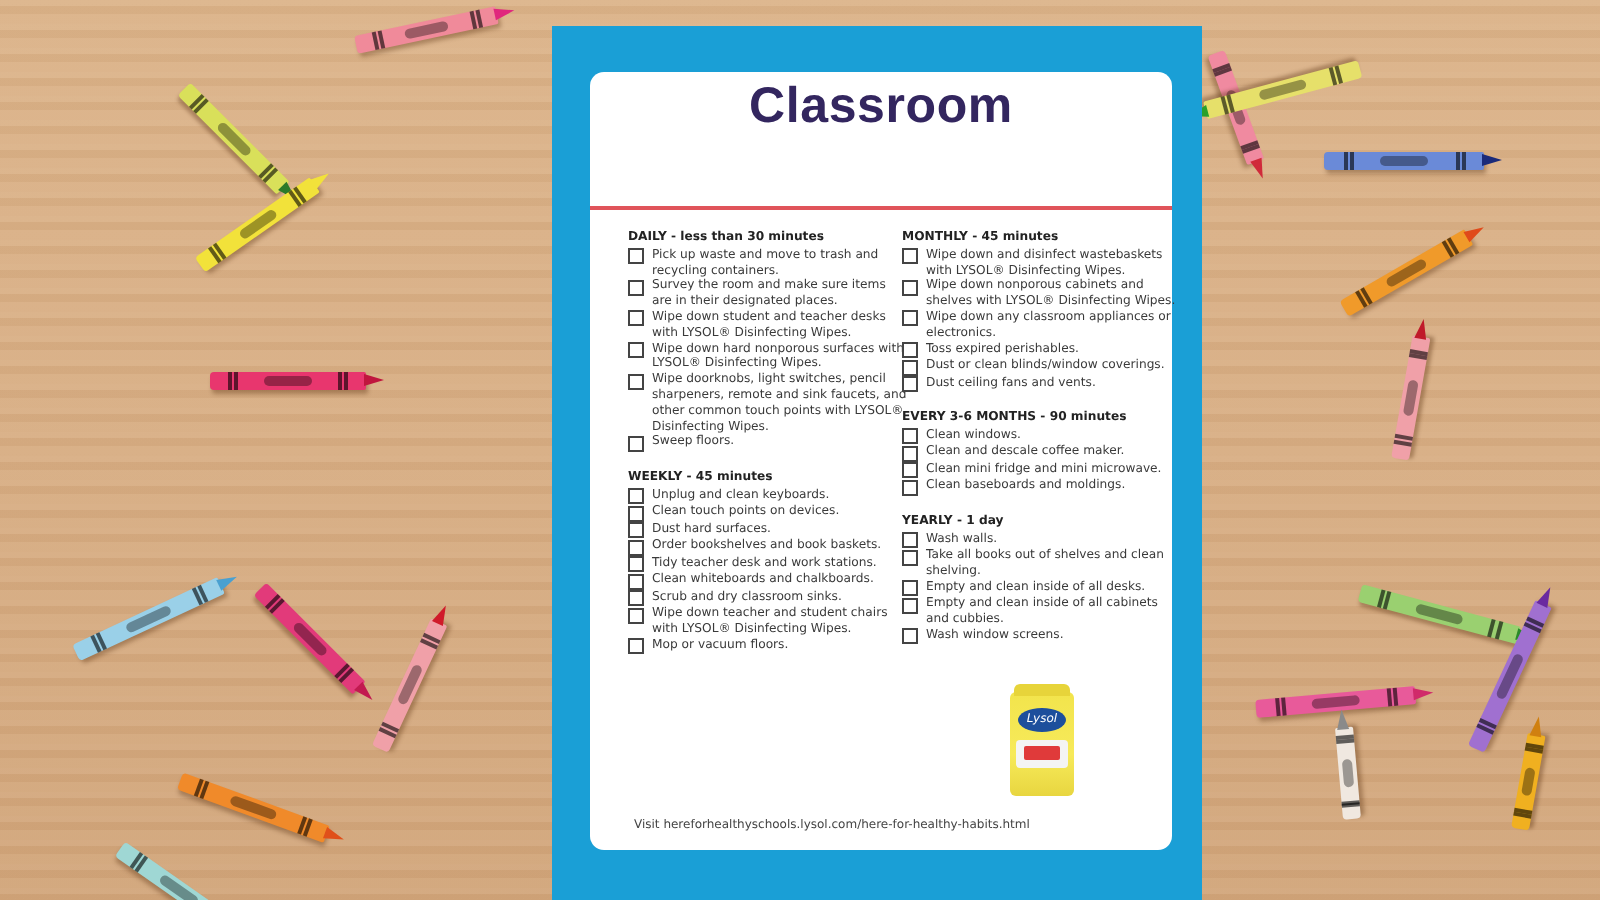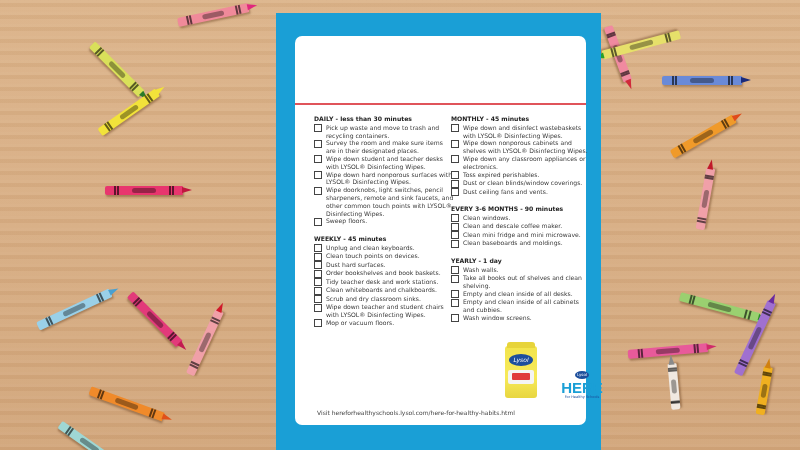--- a/index.html
+++ b/index.html
@@ -215,20 +215,21 @@
       <div class="band" style="left: 12%;"></div>
       <div class="band" style="left: 16%;"></div>
       <div class="band" style="left: 82%;"></div>
       <div class="band" style="left: 86%;"></div>
       <div class="label"></div>
     </div>
   </div>
 
 <div class="poster"></div>
 <div class="paper">
+  <div class="title1">Classroom</div>
   <div class="rule"></div>
 
   <div class="col left">
     <div class="section">
         <div class="sec-title">DAILY - less than 30 minutes</div>
         <div class="item">
           <span class="box"></span>
           <span class="txt">Pick up waste and move to trash and recycling containers.</span>
         </div>
         <div class="item">
@@ -364,20 +365,15 @@
       </div>
   </div>
 
   <div class="wipes">
     <div class="lid"></div>
     <div class="logo">Lysol</div>
     <div class="band">
         <span></span>
       </div>
   </div>
-  <div class="here-logo">
-    <div class="mini">Lysol</div>
-    <div class="here">HERE</div>
-    <div class="sub">For Healthy Schools</div>
-  </div>
 
   <div class="footer-url">Visit hereforhealthyschools.lysol.com/here-for-healthy-habits.html</div>
 </div>
 
 </body></html>

